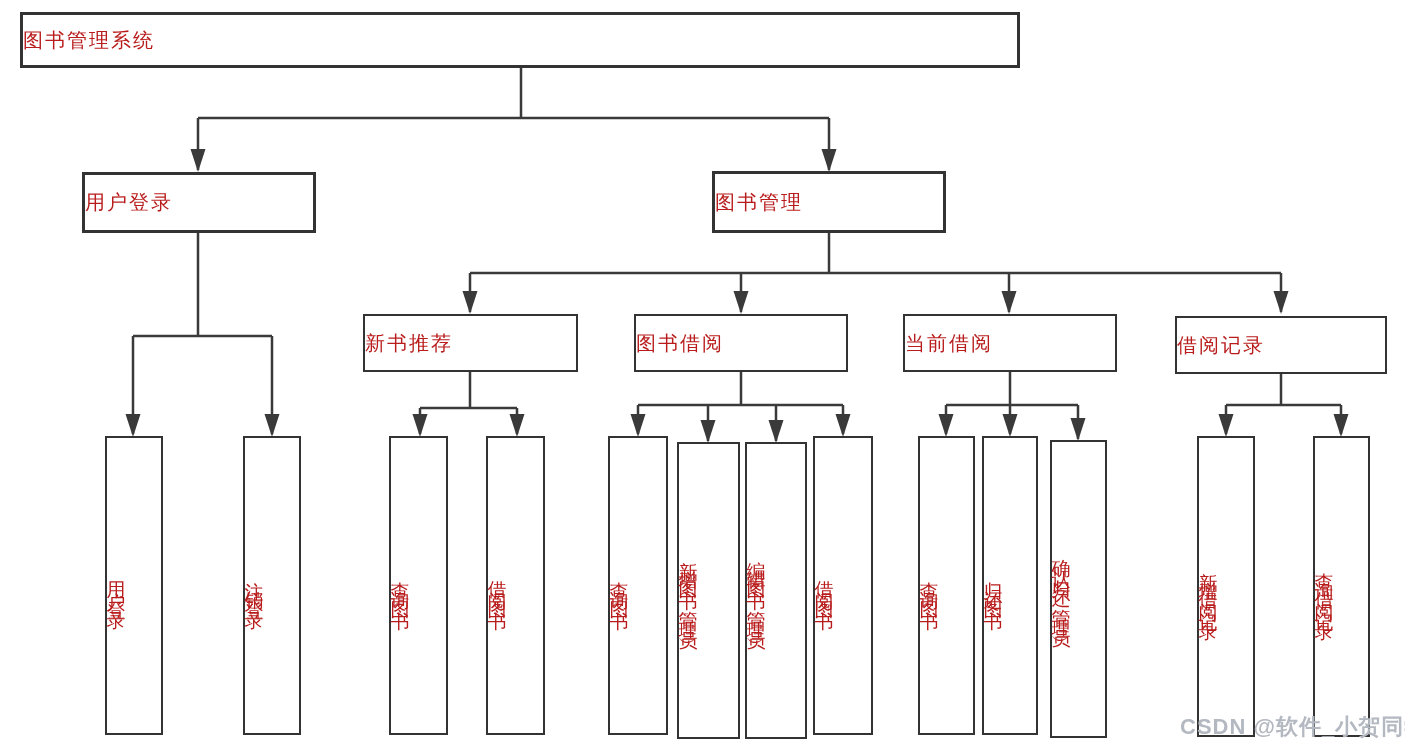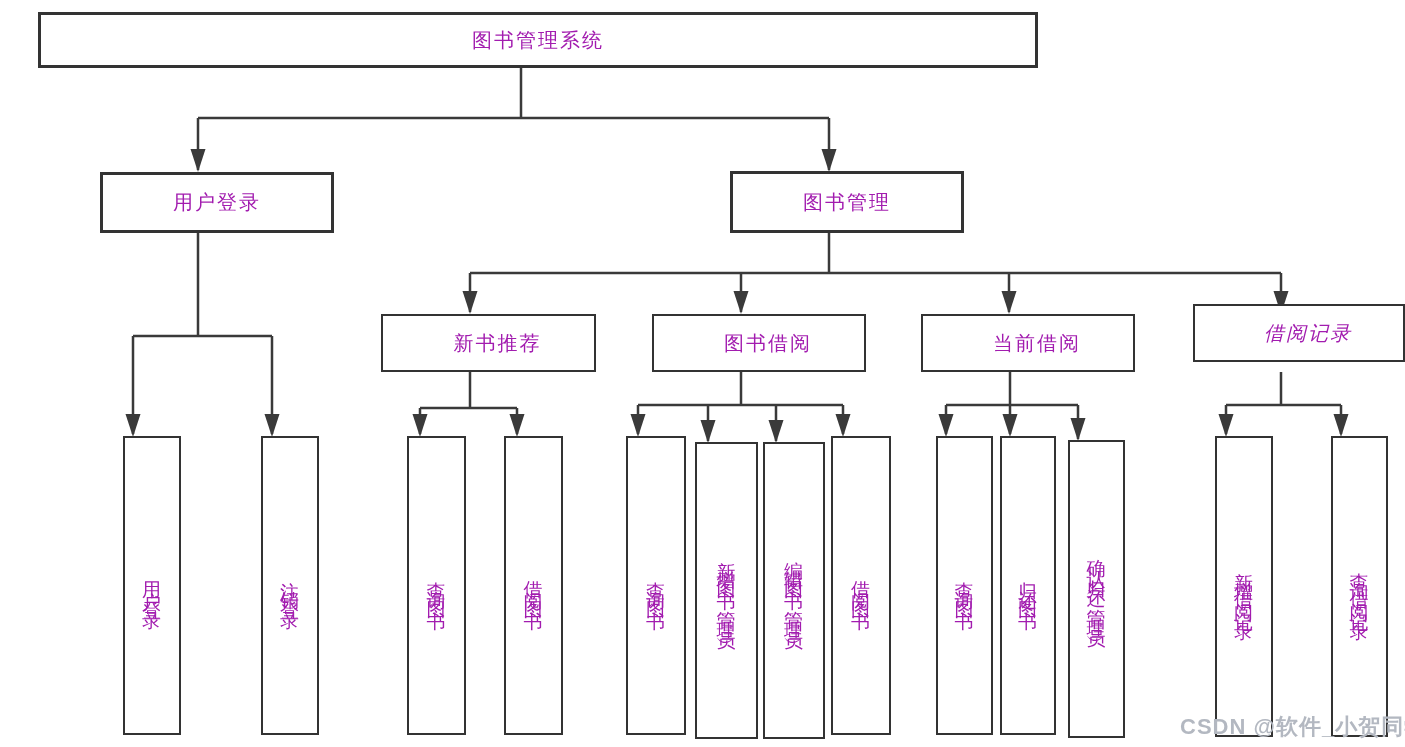--- a/index.html
+++ b/index.html
@@ -18,29 +18,28 @@
   #wires {
     position: absolute;
     left: 0; top: 0;
     width: 1405px; height: 747px;
   }
   .node {
     position: absolute;
     box-sizing: border-box;
     background: #ffffff;
     border: 2px solid #333333;
-    color: #a21caf;
+    color: #b91c1c;
     display: flex;
     align-items: center;
-    justify-content: center;
+    justify-content: flex-start;
     text-align: center;
-    margin-left: 18px;
   }
   .h-node { font-size: 20px; letter-spacing: 2px; border-width: 3px; }
-  .h-node.l3 { border-width: 2px; padding-left: 18px; }
+  .h-node.l3 { border-width: 2px; }
   .v-node { border-width: 2px; }
   .v-node .vtext {
     writing-mode: vertical-rl;
     text-orientation: mixed;
     font-size: 19px;
     letter-spacing: 10px;
     line-height: 1;
     white-space: nowrap;
   }
   .watermark {
@@ -116,21 +115,21 @@
 
   <div class="node h-node l3" style="left:363px; top:314px; width:215px; height:58px;">
     <span>新书推荐</span>
   </div>
   <div class="node h-node l3" style="left:903px; top:314px; width:214px; height:58px;">
     <span>当前借阅</span>
   </div>
   <div class="node h-node l3" style="left:634px; top:314px; width:214px; height:58px;">
     <span>图书借阅</span>
   </div>
-  <div class="node h-node l3" style="left:1175px; top:304px; width:212px; height:58px;font-style:italic;">
+  <div class="node h-node l3" style="left:1175px; top:316px; width:212px; height:58px;">
     <span>借阅记录</span>
   </div>
 
   <div class="node v-node" style="left:105px; top:436px; width:58px; height:299px;">
     <span class="vtext">用户登录</span>
   </div>
   <div class="node v-node" style="left:243px; top:436px; width:58px; height:299px;">
     <span class="vtext">注销登录</span>
   </div>
 

